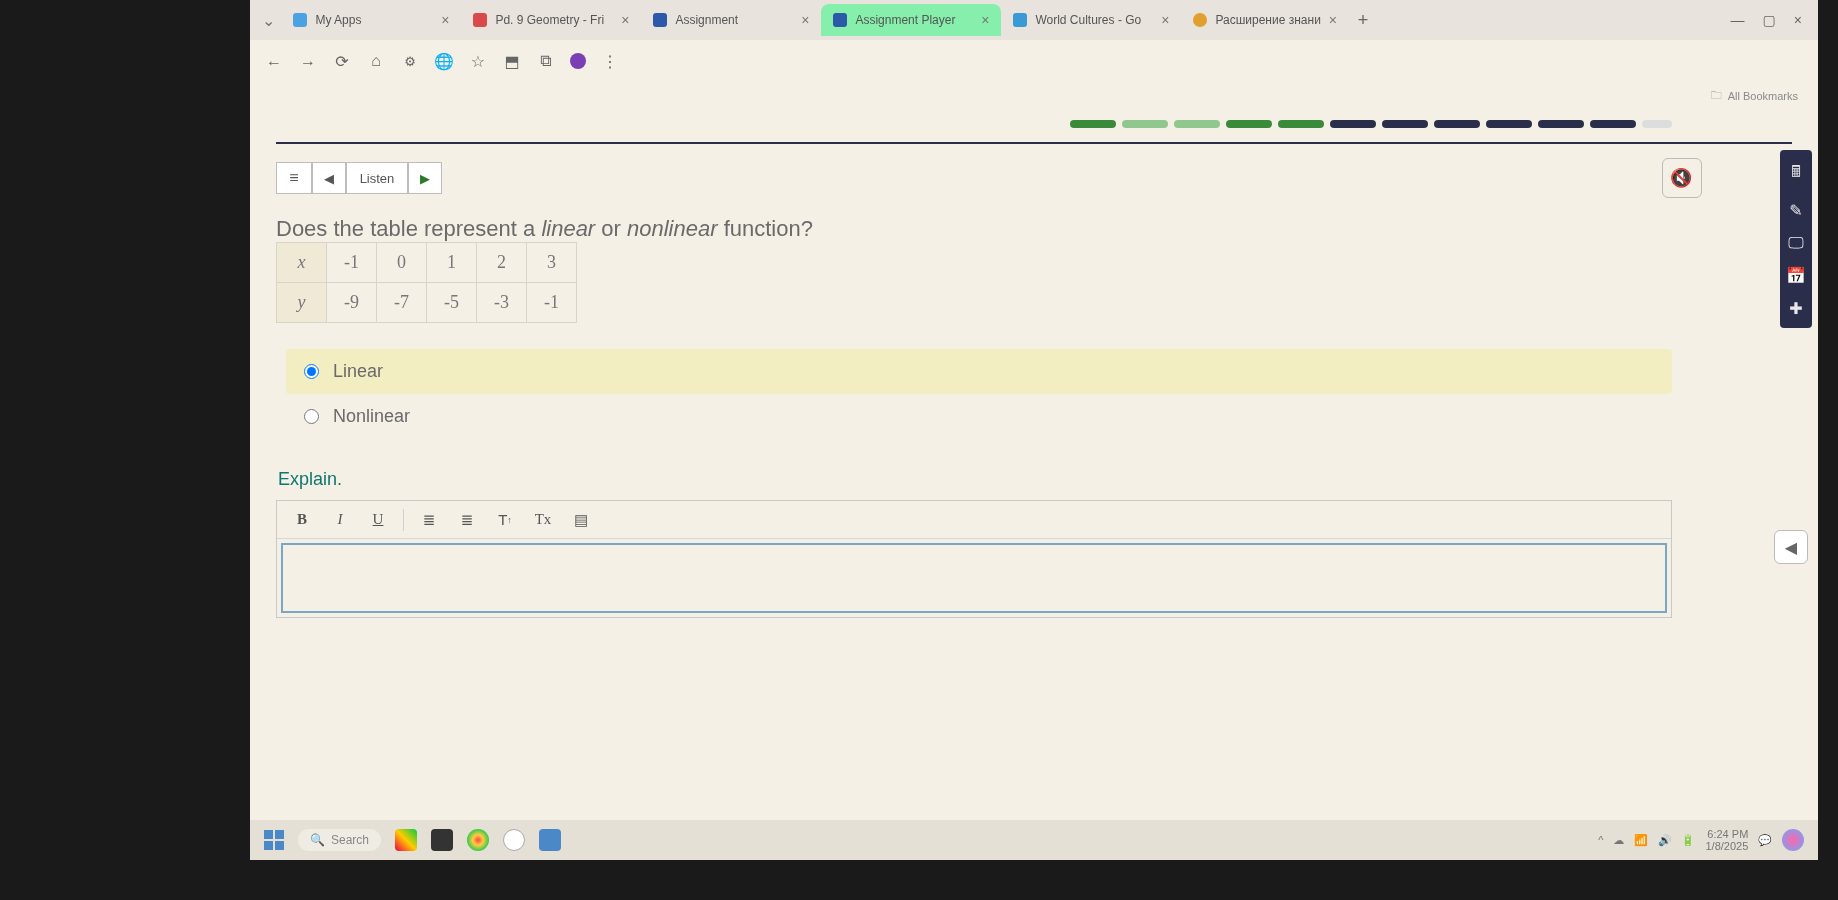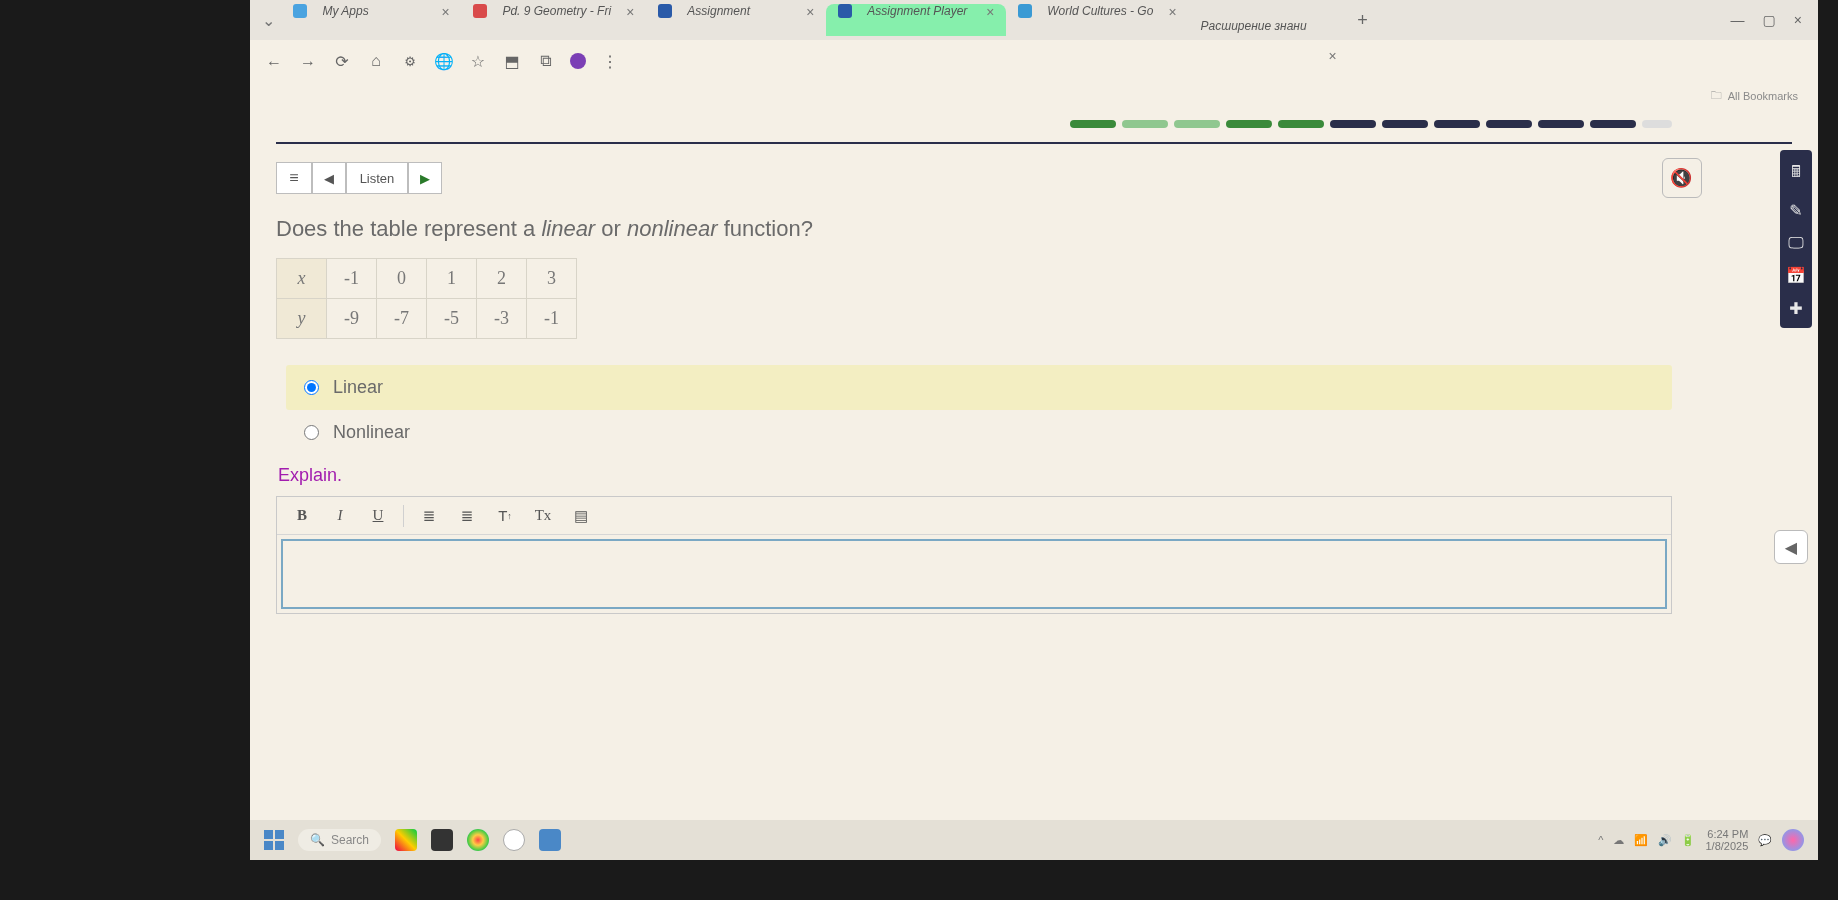--- a/index.html
+++ b/index.html
@@ -1,21 +1,21 @@
 <!DOCTYPE html>
 <html><head>
 <meta charset="utf-8">
 <style>
   * { margin:0; padding:0; box-sizing:border-box; font-family:Arial,Helvetica,sans-serif; }
   html,body { width:1838px; height:900px; background:#1a1a1a; overflow:hidden; }
   .screen { position:absolute; left:250px; top:0; width:1568px; height:860px; background:#f5f0e6; border-radius:4px; }
 
   
   .tabstrip { height:40px; background:#e8e4dd; display:flex; align-items:center; padding:0 6px; gap:0; }
-  .tab { display:flex; align-items:flex-start; gap:15px; padding:0 12px; height:32px; font-size:12px; color:#555; border-radius:8px 8px 0 0; min-width:180px; position:relative;font-style:italic; }
+  .tab { display:flex; align-items:center; gap:8px; padding:0 12px; height:32px; font-size:12px; color:#555; border-radius:8px 8px 0 0; min-width:180px; position:relative; }
   .tab.active { background:#86efac; }
   .tab .favicon { width:14px; height:14px; border-radius:3px; display:inline-block; }
   .tab .close { margin-left:auto; color:#777; font-size:14px; }
   .newtab { width:28px; text-align:center; color:#666; font-size:18px; }
   .winctrl { margin-left:auto; display:flex; gap:18px; color:#666; font-size:14px; padding-right:10px; }
 
   
   .addrbar { height:42px; display:flex; align-items:center; gap:14px; padding:0 14px; background:#f5f0e6; }
   .addrbar .iconbtn { color:#666; font-size:16px; width:20px; text-align:center; }
   .url { flex:1; font-size:14px; color:#5a5a5a; }
@@ -32,32 +32,32 @@
   .hr { height:2px; background:#2a2e4a; margin-bottom:14px; }
 
   .listenrow { display:flex; align-items:center; gap:0; margin-bottom:18px; }
   .lbtn { border:1px solid #bdbdbd; background:#fff; height:32px; display:flex; align-items:center; justify-content:center; font-size:13px; color:#555; }
   .lbtn.menu { width:36px; font-size:16px; }
   .lbtn.prev { width:34px; }
   .lbtn.mid { width:62px; padding:0 8px; }
   .lbtn.play { width:34px; color:#2a7a2a; }
   .mutebox { margin-left:auto; width:40px; height:40px; border:1px solid #bbb; border-radius:6px; display:flex; align-items:center; justify-content:center; font-size:18px; color:#666; margin-right:90px; }
 
-  .question { font-size:22px; color:#6a6a6a; margin-bottom:16px; }
+  .question { font-size:22px; color:#6a6a6a; margin-bottom:0; }
   .question .ital { font-style:italic; }
 
   table.dt { border-collapse:collapse; margin-bottom:26px; }
   table.dt td { border:1px solid #d8d4c8; width:50px; height:40px; text-align:center; font-size:18px; color:#777; font-family:'Times New Roman',serif; }
   table.dt td.hdr { background:#f0e9d6; font-style:italic; }
 
   .opt { padding:12px 18px; font-size:18px; color:#6a6a6a; border-radius:3px; display:flex; align-items:center; gap:14px; margin-left:10px; margin-right:120px; }
   .opt.sel { background:#f3eec2; }
   .opt input { width:15px; height:15px; }
 
-  .explain { font-size:18px; color:#a21caf; margin:10px 0 10px 2px; }
+  .explain { font-size:18px; color:#0f766e; margin:30px 0 10px 2px; }
 
   .editor { border:1px solid #c9c9c9; margin-right:120px; }
   .toolbar { height:38px; border-bottom:1px solid #d6d6d6; display:flex; align-items:center; gap:4px; padding:0 8px; }
   .tbtn { width:34px; height:30px; display:flex; align-items:center; justify-content:center; font-size:15px; color:#555; font-family:'Times New Roman',serif; }
   .tsep { width:1px; height:22px; background:#d0d0d0; margin:0 4px; }
   .editbox { height:70px; border:2px solid #7aa8c4; margin:4px; }
   .wordlimit { text-align:right; font-size:13px; color:#9a9a9a; margin:6px 120px 0 0; }
 
   
   .sidetools { position:absolute; right:6px; top:150px; width:32px; background:#2a2e4a; border-radius:4px; display:flex; flex-direction:column; align-items:center; gap:14px; padding:10px 0; }
@@ -97,21 +97,21 @@
     <div class="tab active">
       <span class="favicon" style="background:#2a5aa8;"></span>
       <span>Assignment Player</span>
       <span class="close">×</span>
     </div>
     <div class="tab">
       <span class="favicon" style="background:#3a9ad4;"></span>
       <span>World Cultures - Go</span>
       <span class="close">×</span>
     </div>
-    <div class="tab" style="min-width:160px;flex-direction:column;">
+    <div class="tab" style="min-width:160px;">
       <span class="favicon" style="background:#e0a030;border-radius:50%;"></span>
       <span>Расширение знани</span>
       <span class="close">×</span>
     </div>
     <span class="newtab">+</span>
     <div class="winctrl">
       <span>—</span>
       <span>▢</span>
       <span>×</span>
     </div>

